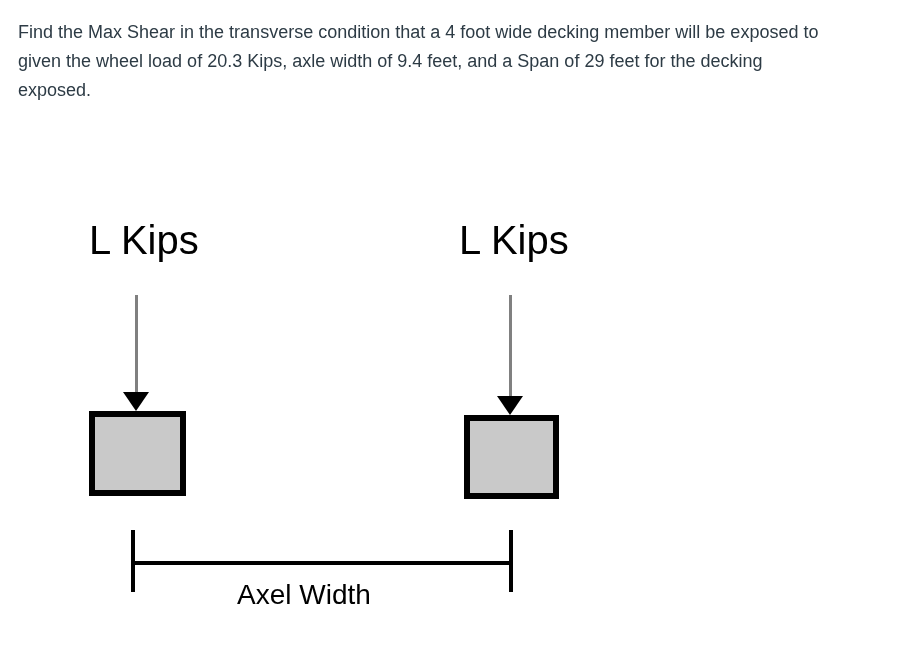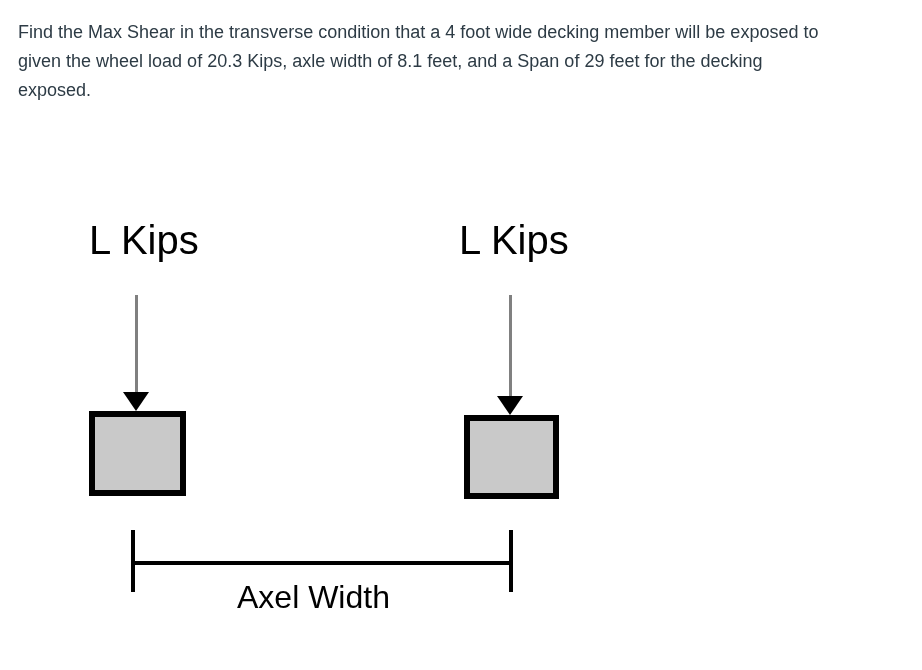--- a/index.html
+++ b/index.html
@@ -87,34 +87,34 @@
     height: 62px;
     top: 530px;
     background: #000000;
   }
   .dim-tick.left  { left: 130px; }
   .dim-tick.right { left: 508px; }
   .dim-label {
     position: absolute;
     left: 236px;
     top: 581px;
-    font-size: 32px;
+    font-size: 28px;
     line-height: 1;
     color: #000000;
     white-space: nowrap;
   }
 </style>
 </head>
 <body>
 
 <div class="page">
 
   <p class="question">
     <span class="qline">Find the Max Shear in the transverse condition that a 4 foot wide decking member will be exposed to</span>
-    <span class="qline">given the wheel load of 20.3 Kips, axle width of 8.1 feet, and a Span of 29 feet for the decking</span>
+    <span class="qline">given the wheel load of 20.3 Kips, axle width of 9.4 feet, and a Span of 29 feet for the decking</span>
     <span class="qline">exposed.</span>
   </p>
 
   <div class="diagram">
 
     <div class="load-label left">L Kips</div>
 
     <div class="load-label right">L Kips</div>
 
     <div class="arrow-shaft left"></div>

